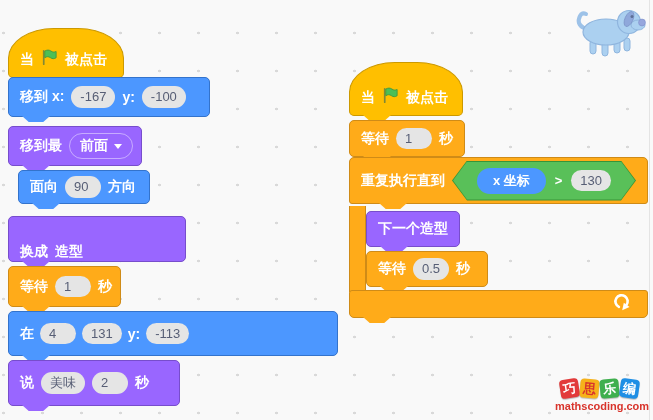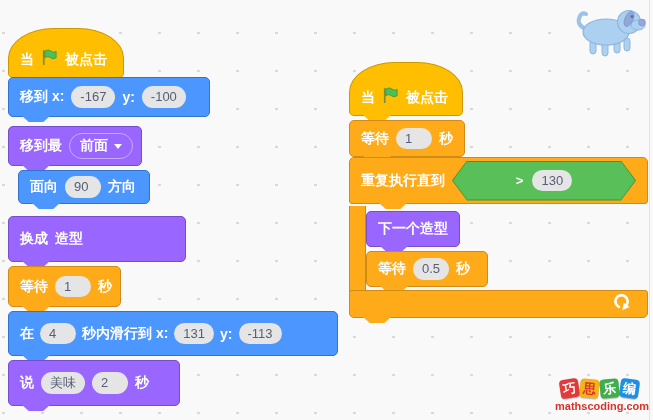--- a/index.html
+++ b/index.html
@@ -125,35 +125,34 @@
       <span class="caret"></span>
     </span>
   </div>
 
   <div class="block motion tab" style="left:8px;top:170px;width:132px;height:34px;margin-left:10px;">
     <span>面向</span>
     <span class="oval">90</span>
     <span>方向</span>
   </div>
 
-  <div class="block looks tab" style="left:8px;top:216px;width:178px;height:46px;">
+  <div class="block looks tab" style="left:8px;top:216px;width:178px;height:46px;align-items:flex-end;">
     <span>换成</span>
     <span>造型</span>
   </div>
 
   <div class="block control tab" style="left:8px;top:266px;width:113px;height:41px;">
     <span>等待</span>
     <span class="oval">1</span>
     <span>秒</span>
   </div>
 
   <div class="block motion tab" style="left:8px;top:311px;width:330px;height:45px;gap:6px;">
     <span>在</span>
     <span class="oval">4</span>
-    <span>秒内滑行到 x:</span>
     <span class="oval">131</span>
     <span>y:</span>
     <span class="oval">-113</span>
   </div>
 
   <div class="block looks tab" style="left:8px;top:360px;width:172px;height:46px;">
     <span>说</span>
     <span class="oval">美味</span>
     <span class="oval">2</span>
     <span>秒</span>
@@ -173,20 +172,21 @@
   <div class="block control tab" style="left:349px;top:120px;width:116px;height:37px;">
     <span>等待</span>
     <span class="oval">1</span>
     <span>秒</span>
   </div>
 
   <div class="block control tab tab-inner" style="left:349px;top:157px;width:299px;height:47px;border-radius:5px 5px 3px 3px;">
     <span>重复执行直到</span>
     <span class="hex-outer">
       <span class="hex-inner">
+        <span class="reporter">x 坐标</span>
         <span class="op-text">&gt;</span>
         <span class="oval">130</span>
       </span>
     </span>
   </div>
 
   <div class="arm" style="left:349px;top:206px;width:17px;height:86px;"></div>
 
   <div class="block looks tab" style="left:366px;top:211px;width:94px;height:36px;">
     <span>下一个造型</span>

